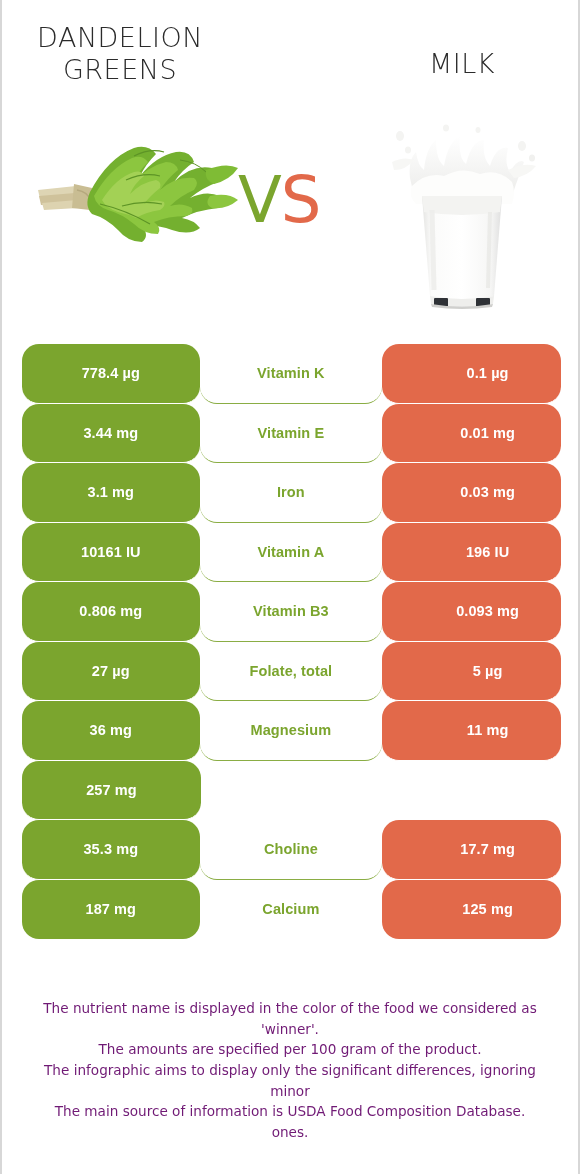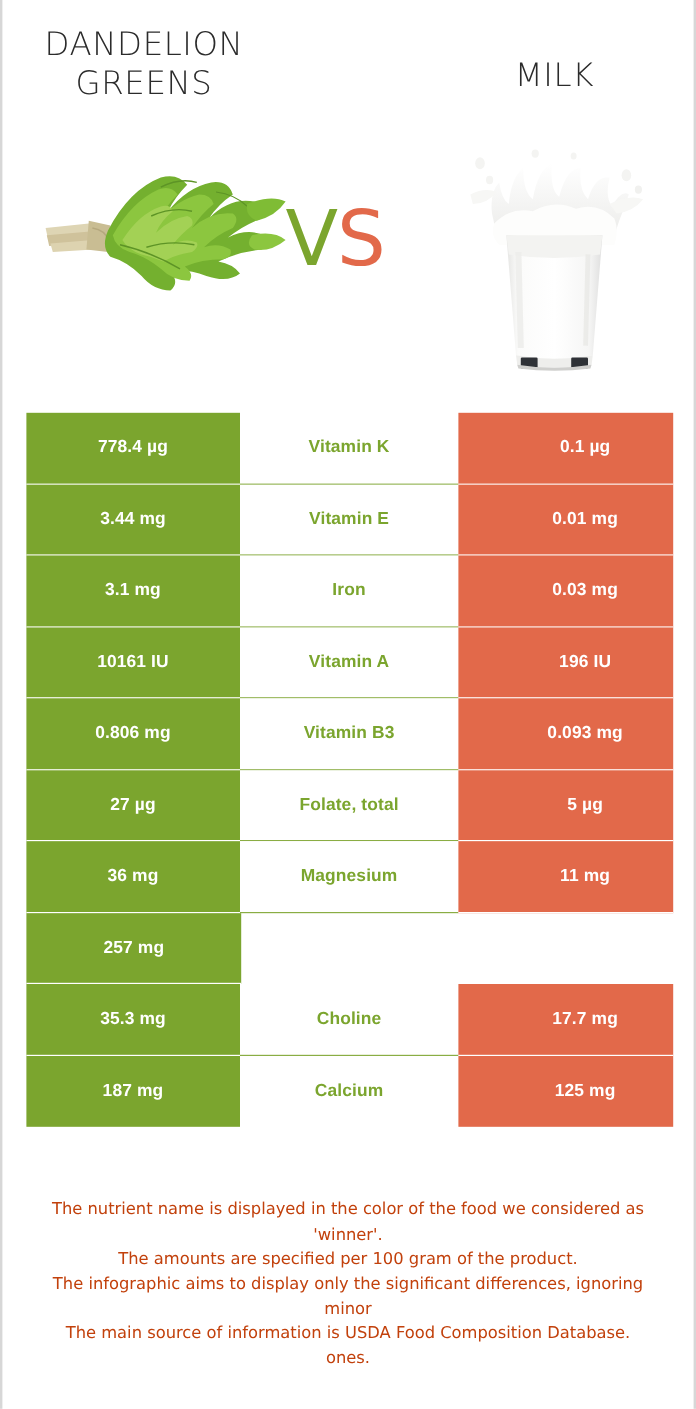--- a/index.html
+++ b/index.html
@@ -90,20 +90,21 @@
     width: 100%;
   }
   .cell {
     display: flex;
     align-items: center;
     justify-content: center;
     box-sizing: border-box;
     font-size: 14.5px;
     font-weight: 600;
     letter-spacing: 0.1px;
+    border-radius: 17px;
   }
   .cell-left {
     width: 179px;
     background: #7BA52E;
     color: #ffffff;
     border-bottom: 1.5px solid #ffffff;
   }
   .cell-mid {
     width: 184px;
     background: #ffffff;
@@ -125,21 +126,21 @@
 
   
   .footer {
     position: absolute;
     left: 26px;
     top: 998px;
     width: 524px;
     text-align: center;
     font-family: "DejaVu Sans", sans-serif;
     font-size: 13.6px;
-    color: #c2410c;
+    color: #701a75;
     line-height: 1.52;
   }
   .footer div { margin: 0; }
 </style>
 </head>
 <body>
 
 <div class="header">
 
   <div class="title title-left">

